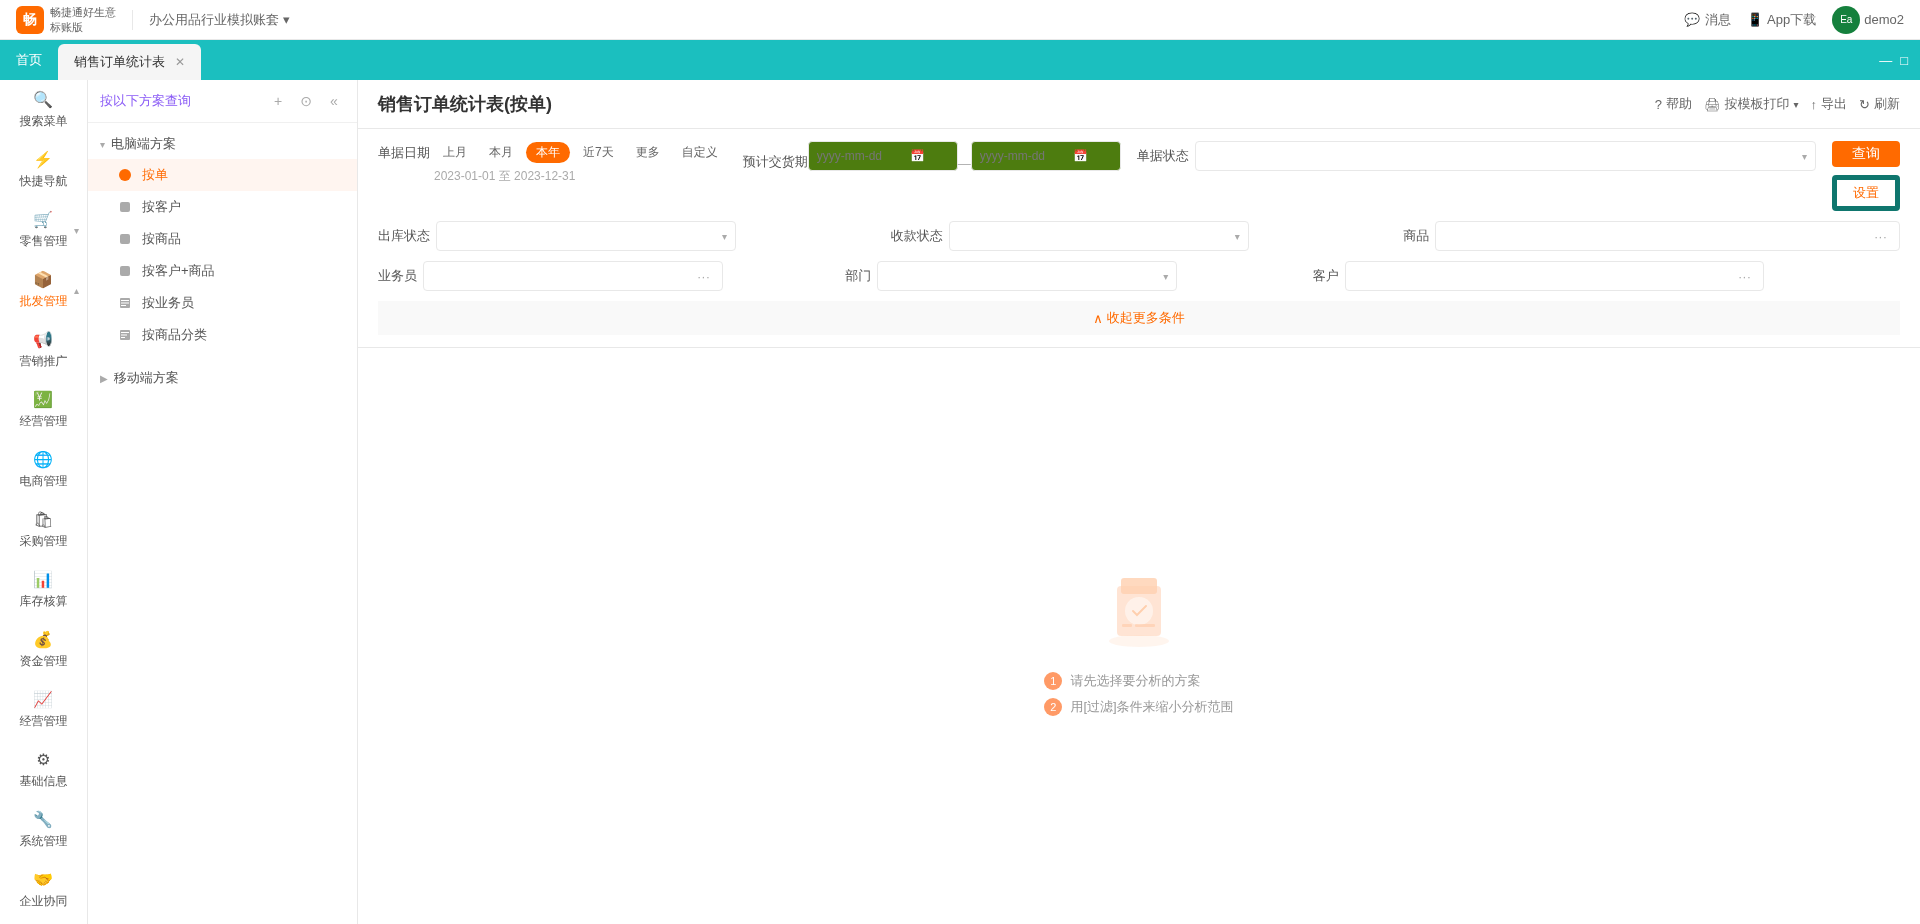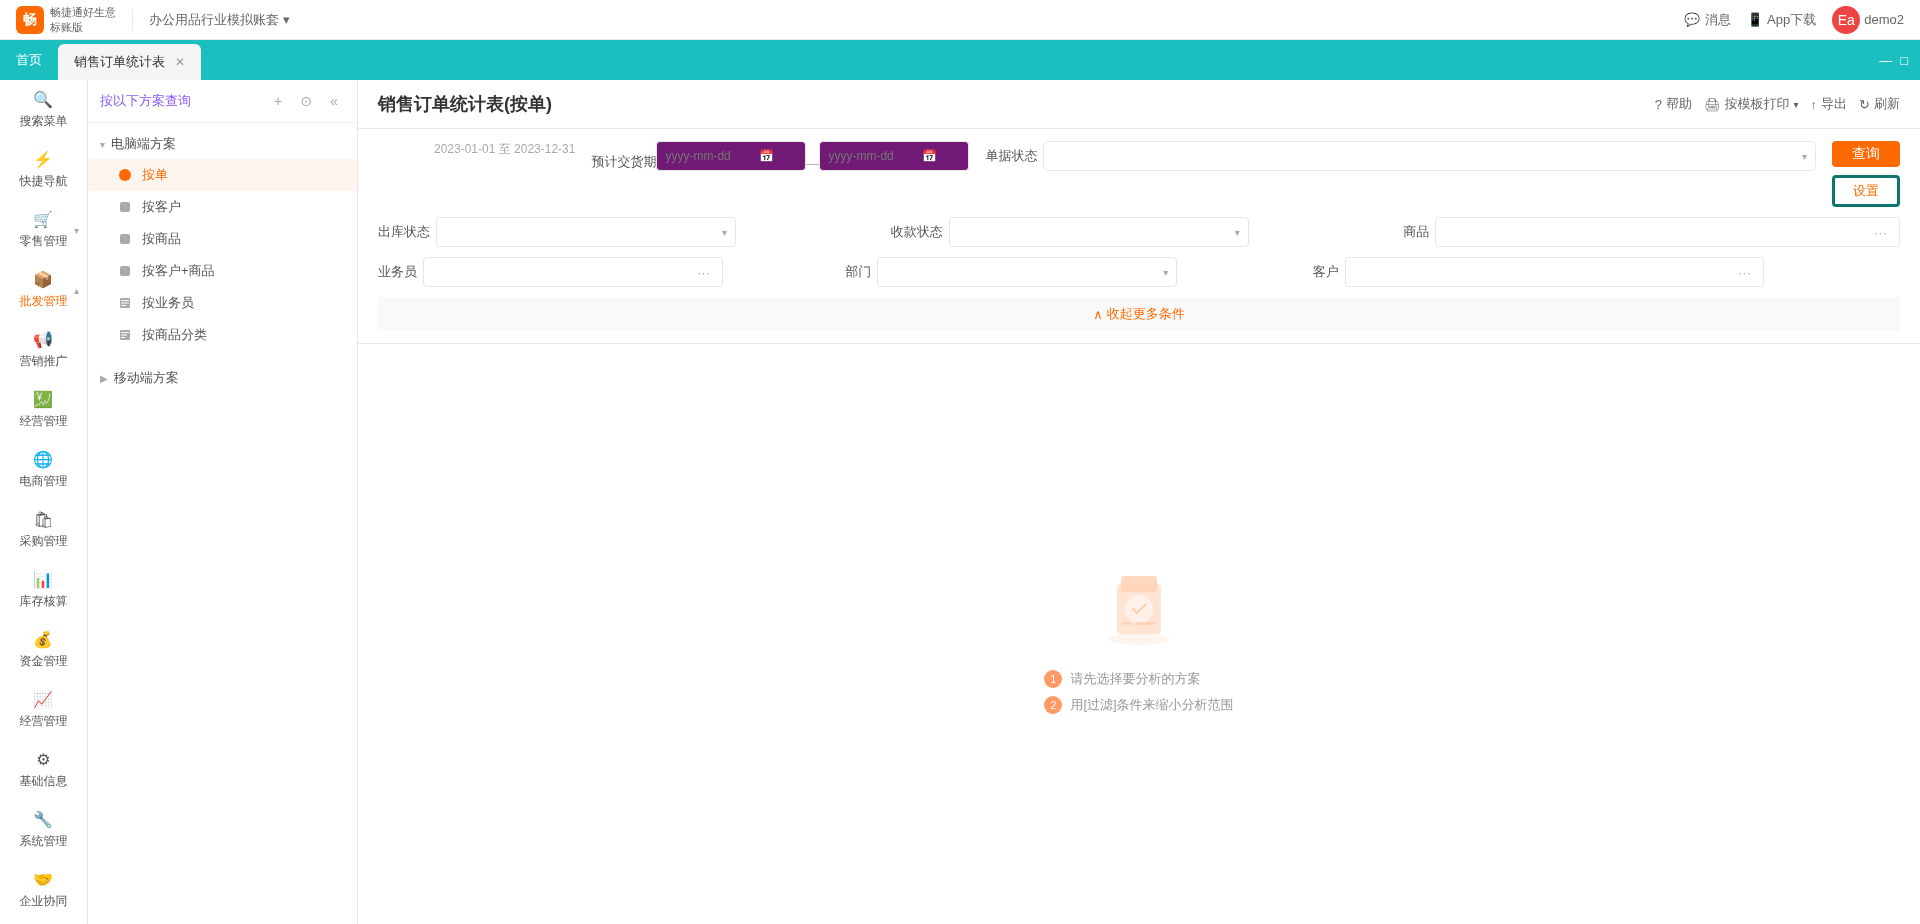--- a/index.html
+++ b/index.html
@@ -7,21 +7,21 @@
 
     
     .top-bar { height: 40px; background: #fff; display: flex; align-items: center; justify-content: space-between; padding: 0 16px; border-bottom: 1px solid #e8e8e8; flex-shrink: 0; }
     .top-bar-left { display: flex; align-items: center; gap: 8px; }
     .logo-area { display: flex; align-items: center; gap: 6px; }
     .logo-icon { width: 28px; height: 28px; background: #ff6a00; border-radius: 6px; display: flex; align-items: center; justify-content: center; color: white; font-size: 14px; font-weight: bold; }
     .logo-text { font-size: 11px; color: #666; line-height: 1.3; }
     .top-bar-title { display: flex; align-items: center; gap: 4px; color: #666; font-size: 13px; cursor: pointer; }
     .top-bar-right { display: flex; align-items: center; gap: 16px; color: #666; font-size: 13px; }
     .top-bar-right-item { display: flex; align-items: center; gap: 4px; cursor: pointer; }
-    .avatar { width: 28px; height: 28px; background: #ef4444; border-radius: 50%; display: flex; align-items: center; justify-content: center; color: white; font-size: 14px; text-align: center; }
+    .avatar { width: 28px; height: 28px; background: #15803d; border-radius: 50%; display: flex; align-items: center; justify-content: center; color: white; font-size: 10px; text-align: center; }
 
     
     .tab-bar { height: 40px; background: #1bbfbf; display: flex; align-items: center; padding: 0; flex-shrink: 0; }
     .tab-item { height: 40px; padding: 0 16px; display: flex; align-items: center; gap: 6px; cursor: pointer; color: rgba(255,255,255,0.8); font-size: 13px; position: relative; }
     .tab-item.home { color: white; }
     .tab-item.active { background: #f5f5f5; color: #333; border-radius: 6px 6px 0 0; margin-top: 4px; height: 36px; }
     .tab-close { font-size: 12px; color: #999; cursor: pointer; margin-left: 4px; }
     .tab-bar-right { margin-left: auto; display: flex; align-items: center; gap: 8px; padding-right: 12px; color: white; }
 
     
@@ -73,32 +73,32 @@
     .date-quick-btn.active { background: #ff6a00; color: white; border-radius: 12px; padding: 2px 10px; border: none; }
 
     .filter-input-wrap { flex: 1; min-width: 180px; max-width: 300px; position: relative; display: flex; align-items: center; border: 1px solid #e8e8e8; border-radius: 4px; background: #fff; height: 30px; padding: 0 8px; }
     .filter-input { border: none; outline: none; font-size: 13px; flex: 1; background: transparent; color: #333; }
     .filter-input::placeholder { color: #ccc; }
     .filter-select-wrap { flex: 1; min-width: 180px; max-width: 300px; position: relative; display: flex; align-items: center; border: 1px solid #e8e8e8; border-radius: 4px; background: #fff; height: 30px; padding: 0 8px; cursor: pointer; }
     .filter-select-placeholder { color: #ccc; font-size: 13px; flex: 1; }
     .filter-select-arrow { color: #aaa; font-size: 10px; }
     .filter-dots { color: #aaa; cursor: pointer; padding: 0 4px; }
 
-    .date-input-wrap { display: flex; align-items: center; border: 1px solid #e8e8e8; border-radius: 4px; background: #701a75; height: 30px; padding: 0 8px; gap: 4px; min-width: 150px; }
+    .date-input-wrap { display: flex; align-items: center; border: 1px solid #e8e8e8; border-radius: 4px; background: #4d7c0f; height: 30px; padding: 0 8px; gap: 4px; min-width: 150px; }
     .date-input { border: none; outline: none; font-size: 12px; background: transparent; color: #ccc; width: 90px; }
     .date-icon { color: #ccc; font-size: 12px; }
 
     .filter-separator { color: #aaa; font-size: 13px; }
 
     
     .collapse-row { text-align: center; padding: 8px; cursor: pointer; color: #ff6a00; font-size: 13px; background: #f9f9f9; display: flex; align-items: center; justify-content: center; gap: 4px; }
 
     
     .query-btn { background: #ff6a00; color: white; border: none; padding: 4px 20px; border-radius: 4px; cursor: pointer; font-size: 14px; font-weight: 500; }
-    .settings-btn { background: #fff; color: #ff6a00; border: 3px solid #0f766e; padding: 4px 16px; border-radius: 4px; cursor: pointer; font-size: 13px; margin-top: 4px; width: 100%; }
+    .settings-btn { background: #fff; color: #ff6a00; border: 5px solid #0f766e; padding: 4px 16px; border-radius: 4px; cursor: pointer; font-size: 13px; margin-top: 4px; width: 100%; }
     .btn-group { display: flex; flex-direction: column; align-items: flex-end; gap: 4px; flex-shrink: 0; }
 
     
     .empty-state { flex: 1; display: flex; flex-direction: column; align-items: center; justify-content: center; gap: 16px; background: #fff; margin: 0; }
     .empty-icon { width: 100px; height: 100px; opacity: 0.6; }
     .empty-tips { display: flex; flex-direction: column; gap: 8px; }
     .empty-tip-item { display: flex; align-items: center; gap: 8px; color: #999; font-size: 13px; }
     .tip-num { width: 18px; height: 18px; background: #ff9a66; border-radius: 50%; color: white; font-size: 11px; display: flex; align-items: center; justify-content: center; flex-shrink: 0; }
 
     
@@ -326,20 +326,31 @@
               <span>↻</span>
               <span>刷新</span>
             </div>
           </div>
         </div>
 
         <div class="filter-area">
 
           <div style="display:flex;align-items:flex-start;gap:16px;margin-bottom:10px;">
             <div style="display:flex;flex-direction:column;gap:4px;">
+              <div style="display:flex;align-items:center;gap:4px;">
+                <span class="filter-label">单据日期</span>
+                <div class="filter-date-group">
+                  <span class="date-quick-btn">上月</span>
+                  <span class="date-quick-btn">本月</span>
+                  <span class="date-quick-btn active">本年</span>
+                  <span class="date-quick-btn">近7天</span>
+                  <span class="date-quick-btn">更多</span>
+                  <span class="date-quick-btn">自定义</span>
+                </div>
+              </div>
               <span style="font-size:12px;color:#aaa;padding-left:56px;">2023-01-01 至 2023-12-31</span>
             </div>
 
             <div style="display:flex;align-items:flex-end;">
               <span class="filter-label">预计交货期</span>
               <div class="date-input-wrap">
                 <input class="date-input" type="text" placeholder="yyyy-mm-dd" style="">
                 <span class="date-icon">📅</span>
               </div>
               <span class="filter-separator">—</span>

